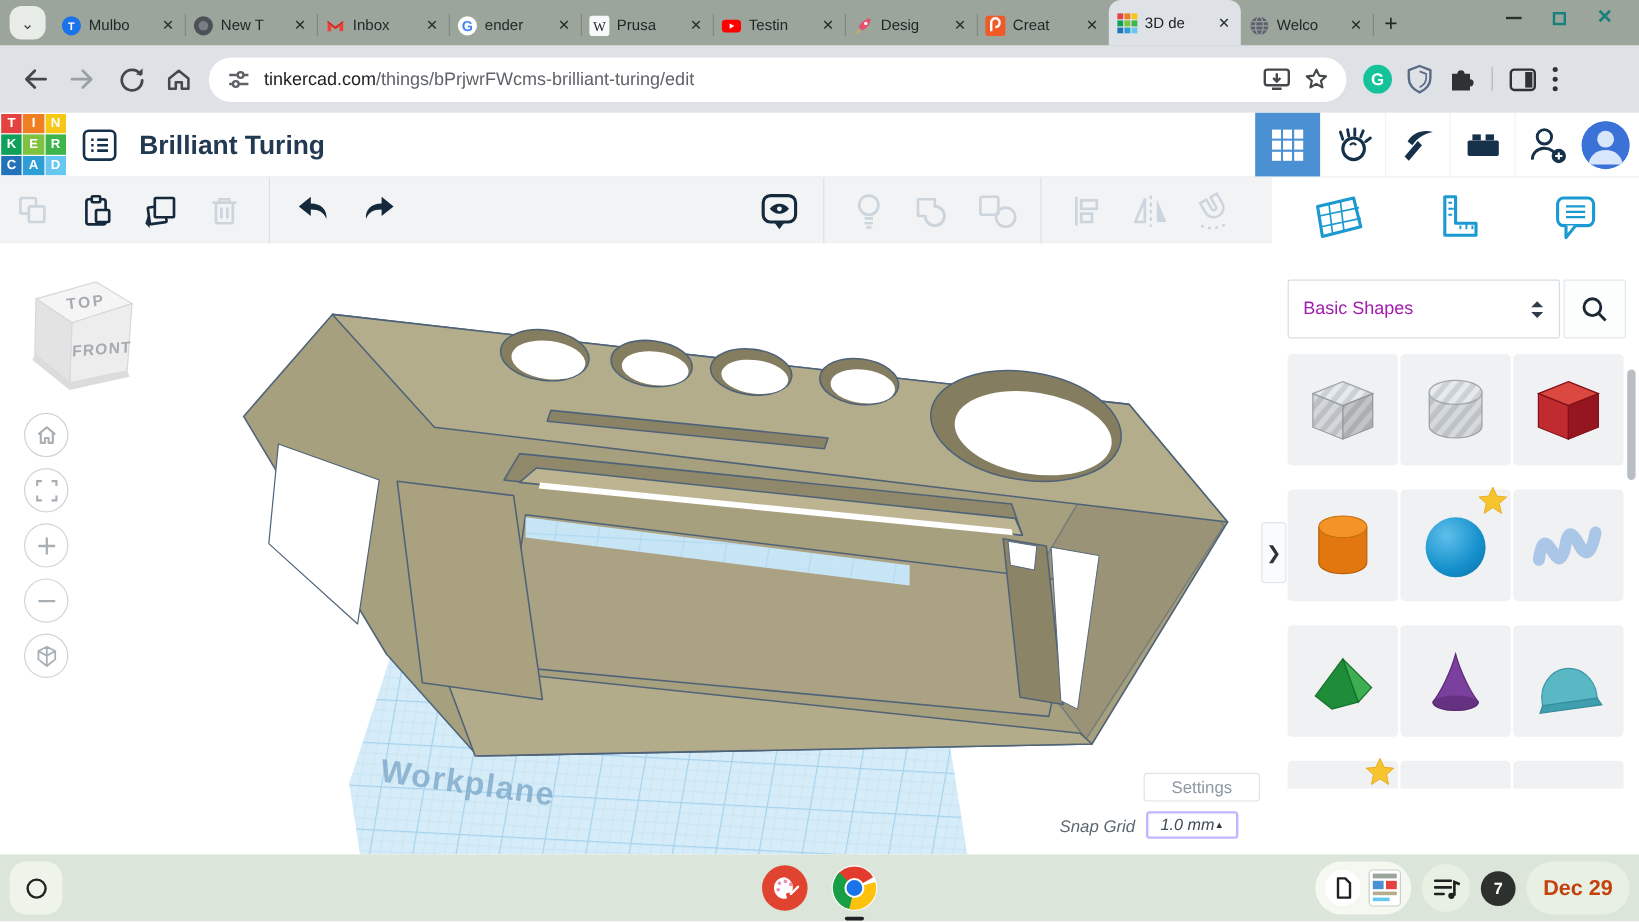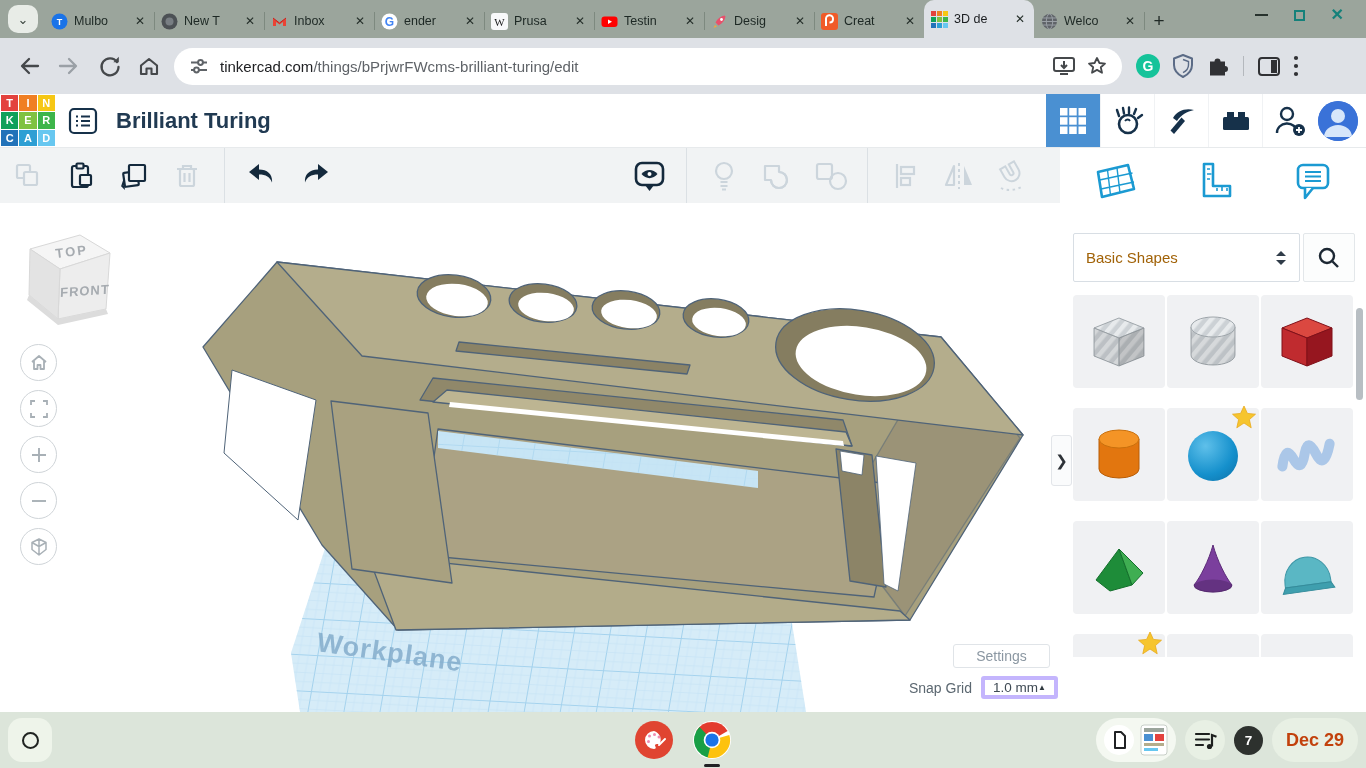--- a/index.html
+++ b/index.html
@@ -52,33 +52,33 @@
   .canvas { height:509px; position:relative; background:#fff; }
   .scene { position:absolute; inset:0; }
 
   .viewcube { position:absolute; left:16px; top:14px; }
   .navstack { position:absolute; left:20px; top:141px; }
   .nav-circle { width:37px; height:37px; border-radius:50%; border:1px solid #cfd4d8; background:#fff; display:grid; place-items:center; margin-bottom:9px; }
 
   .expand-btn { position:absolute; left:1051px; top:287px; width:21px; height:51px; background:#fafbfc; border:1px solid #e2e5e9; border-radius:3px; display:grid; place-items:center; font-size:15px; color:#2e3338; z-index:6; }
 
   .settings-btn { position:absolute; right:10px; top:441px; width:97px; height:24px; background:#fff; border:1px solid #e0e4e8; border-radius:3px; color:#8b97a2; font-size:14px; display:grid; place-items:center; }
-  .snapgrid { position:absolute; right:2px; top:473px; display:flex; align-items:center; gap:9px; }
+  .snapgrid { position:absolute; right:28px; top:473px; display:flex; align-items:center; gap:9px;font-style:italic; }
   .snap-label { font-size:14px; color:#5b6770; }
-  .snap-select { width:77px; height:23px; background:#fff; border:4px solid #c4b5fd; border-radius:3px; font-size:13.5px; color:#3f4a54; display:flex; align-items:center; justify-content:flex-end; padding:0 8px; }
+  .snap-select { width:77px; height:23px; background:#fff; border:2px solid #c4b5fd; border-radius:3px; font-size:13.5px; color:#3f4a54; display:flex; align-items:center; justify-content:center; padding:0 8px; }
   .snap-caret { font-size:8px; color:#30383f; }
 
   
   .panel { width:306px; background:#fff; display:flex; flex-direction:column; }
   .panel-actions { height:55px; display:flex; align-items:center; gap:7px; padding:0 11px 0 9px; background:#fdfdfe; }
   .pa-btn { flex:1; height:34px; background:#fcfdfe; border:1px solid #d5dce2; border-radius:2px; color:#25425c; font-size:15px; display:grid; place-items:center; }
   .panel-body { position:relative; height:509px; overflow:hidden; }
   .panel-icons { position:absolute; top:12px; left:0; right:0; display:flex; justify-content:space-between; padding:0 32px; }
   .search-row { position:absolute; top:85px; left:13px; width:282px; height:49px; display:flex; gap:3px; }
-  .dropdown { flex:1; border:1px solid #d8dee4; border-radius:2px; background:#fff; display:flex; align-items:center; padding:0 12px; font-size:15px; color:#a16207; }
+  .dropdown { flex:1; border:1px solid #d8dee4; border-radius:2px; background:#fff; display:flex; align-items:center; padding:0 12px; font-size:15px; color:#a21caf; }
   .dd-sort { margin-left:auto; }
   .search-btn { width:52px; border:1px solid #e3e7ea; border-radius:2px; background:#fcfdfd; display:grid; place-items:center; }
   .shape-grid { position:absolute; top:147px; left:13px; display:grid; grid-template-columns:repeat(3,92px); gap:20px 2px; }
   .tile { width:92px; height:93px; background:#f0f1f3; border-radius:4px; position:relative; display:grid; place-items:center; }
   .tile .star { position:absolute; top:-4px; right:2px; }
   .scroll-thumb { position:absolute; right:3px; top:160px; width:7px; height:92px; background:#b8bec3; border-radius:4px; }
 
   
   .shelf { height:56px; background:#dce5da; display:flex; align-items:center; position:relative; }
   .launcher { width:44px; height:44px; margin-left:8px; border-radius:14px; background:#eef4ea; display:grid; place-items:center; }

